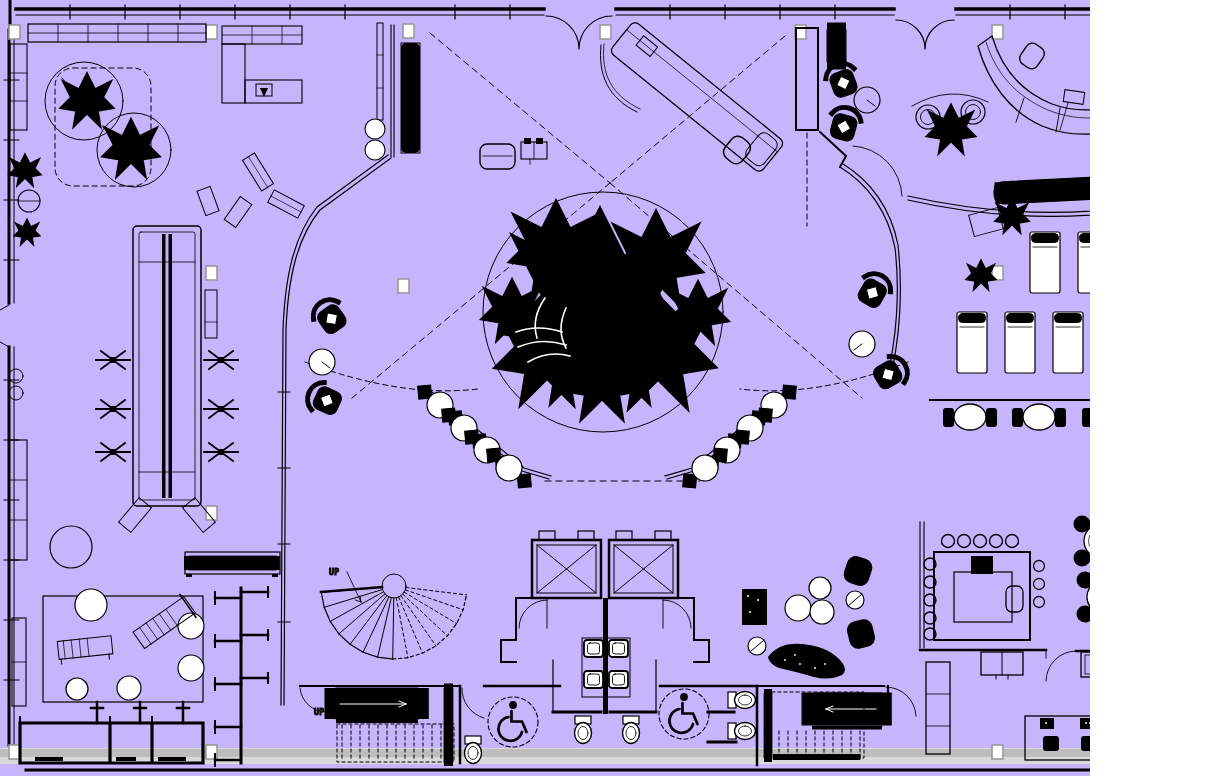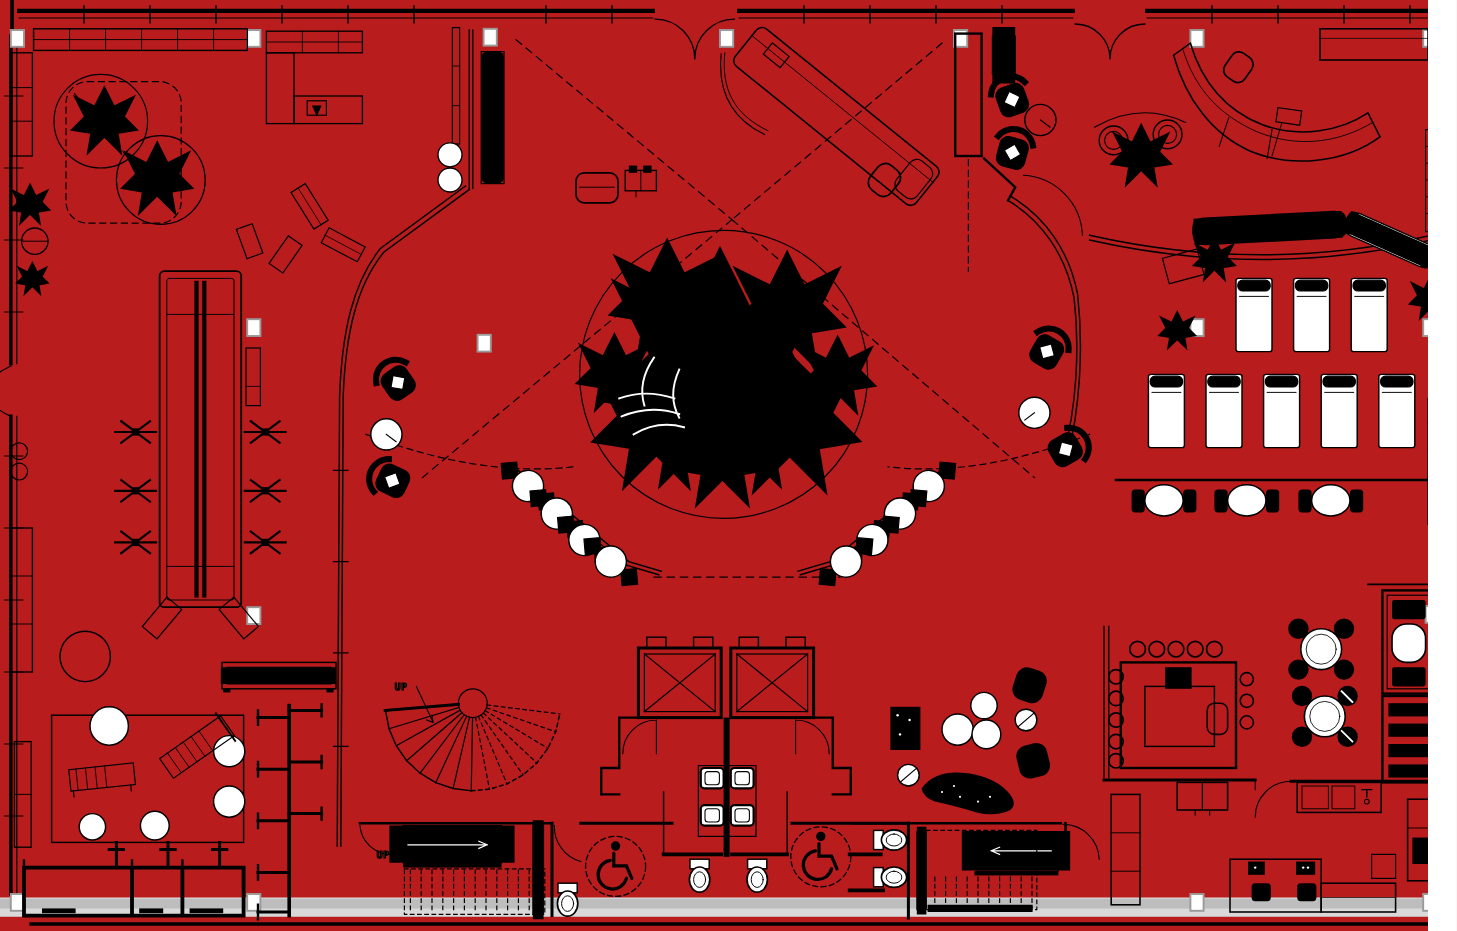--- a/index.html
+++ b/index.html
@@ -1,16 +1,16 @@
 <!DOCTYPE html>
 <html><head>
 <meta charset="utf-8">
 <style>
   html,body{margin:0;padding:0;background:#ffffff}
-  .plan{width:1190px;height:776px;position:relative;background:#b91c1c;overflow:hidden}
+  .plan{width:1090px;height:776px;position:relative;background:#c4b5fd;overflow:hidden}
   svg{display:block}
   .uplbl{font:700 8px "DejaVu Sans Mono",monospace;fill:#8a7060;letter-spacing:.5px}
 </style>
 </head>
 <body>
 
 <div class="plan">
 <svg viewBox="0 0 1214 776" width="1214" height="776" xmlns="http://www.w3.org/2000/svg">
 <defs>
   <path id="bushP" d="M0,-10 L3,-4 L9,-7 L6,-1 L10,3 L4,4 L5,10 L0,5 L-5,10 L-4,4 L-10,3 L-6,-1 L-9,-7 L-3,-4 Z" fill="#000"></path>

